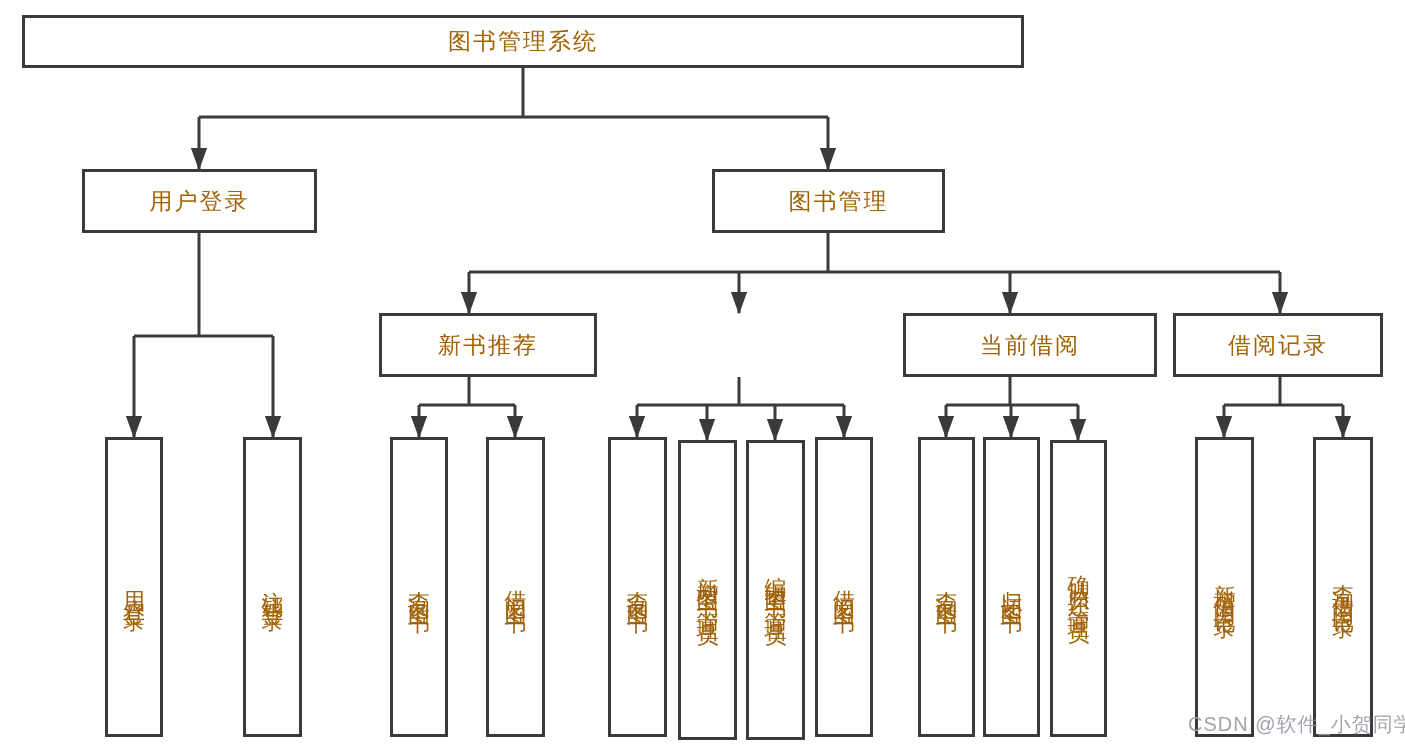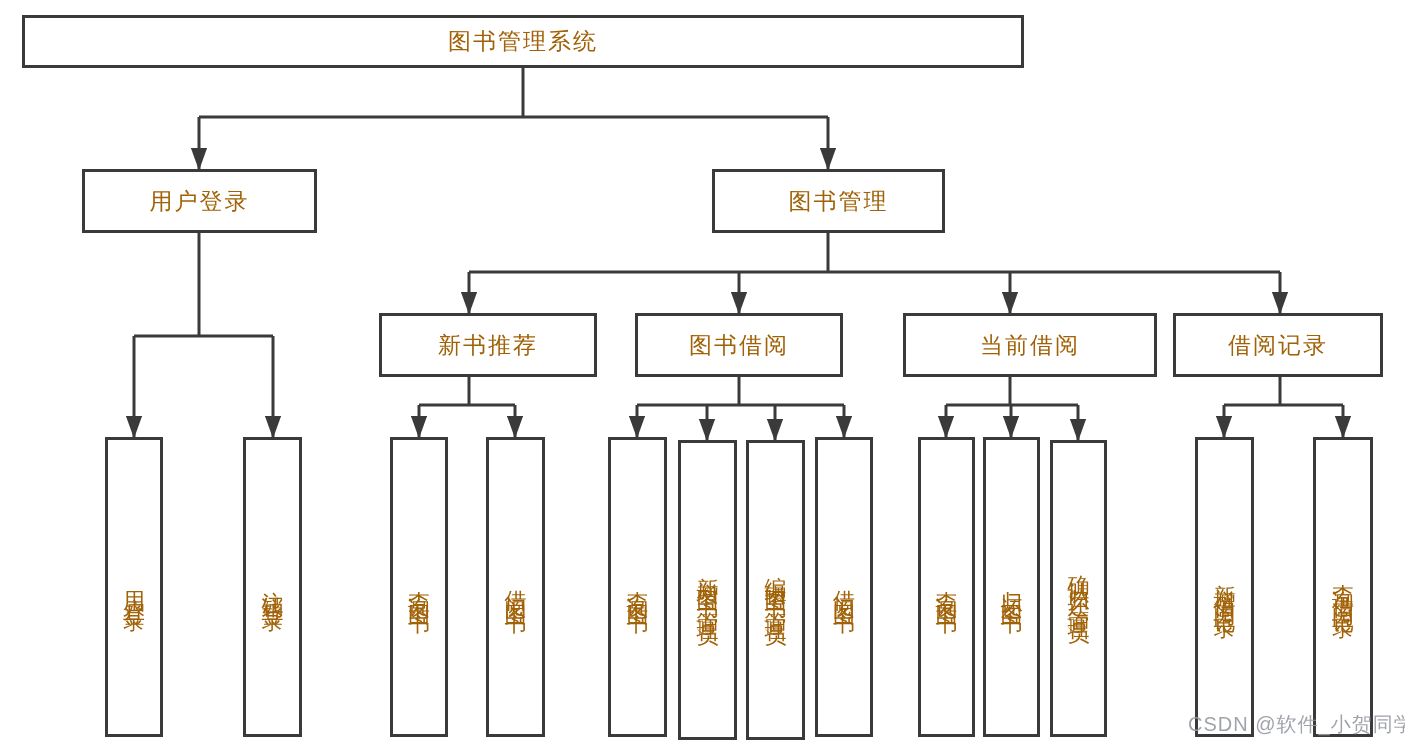--- a/index.html
+++ b/index.html
@@ -113,21 +113,20 @@
       <line x1="1343" y1="405" x2="1343" y2="437" marker-end="url(#arrow)"></line>
     </g>
   </svg>
 
   <div class="node" style="left:22px; top:15px; width:1002px; height:53px;">图书管理系统</div>
 
   <div class="node" style="left:82px; top:169px; width:235px; height:64px;">用户登录</div>
   <div class="node" style="left:712px; top:169px; width:233px; height:64px;padding-left:20px;">图书管理</div>
 
   <div class="node" style="left:360px; top:313px; width:218px; height:64px;margin-left:19px;">新书推荐</div>
-  <div class="node" style="left:635px; top:313px; width:208px; height:64px;">图书借阅</div>
   <div class="node" style="left:903px; top:313px; width:254px; height:64px;">当前借阅</div>
   <div class="node" style="left:1173px; top:313px; width:210px; height:64px;">借阅记录</div>
 
   <div class="node vertical" style="left:105px; top:437px; width:58px; height:300px;">用户登录</div>
   <div class="node vertical" style="left:243px; top:437px; width:59px; height:300px;">注销登录</div>
 
   <div class="node vertical" style="left:390px; top:437px; width:58px; height:300px;">查询图书</div>
   <div class="node vertical" style="left:486px; top:437px; width:59px; height:300px;">借阅图书</div>
 
   <div class="node vertical" style="left:608px; top:437px; width:59px; height:300px;">查询图书</div>

